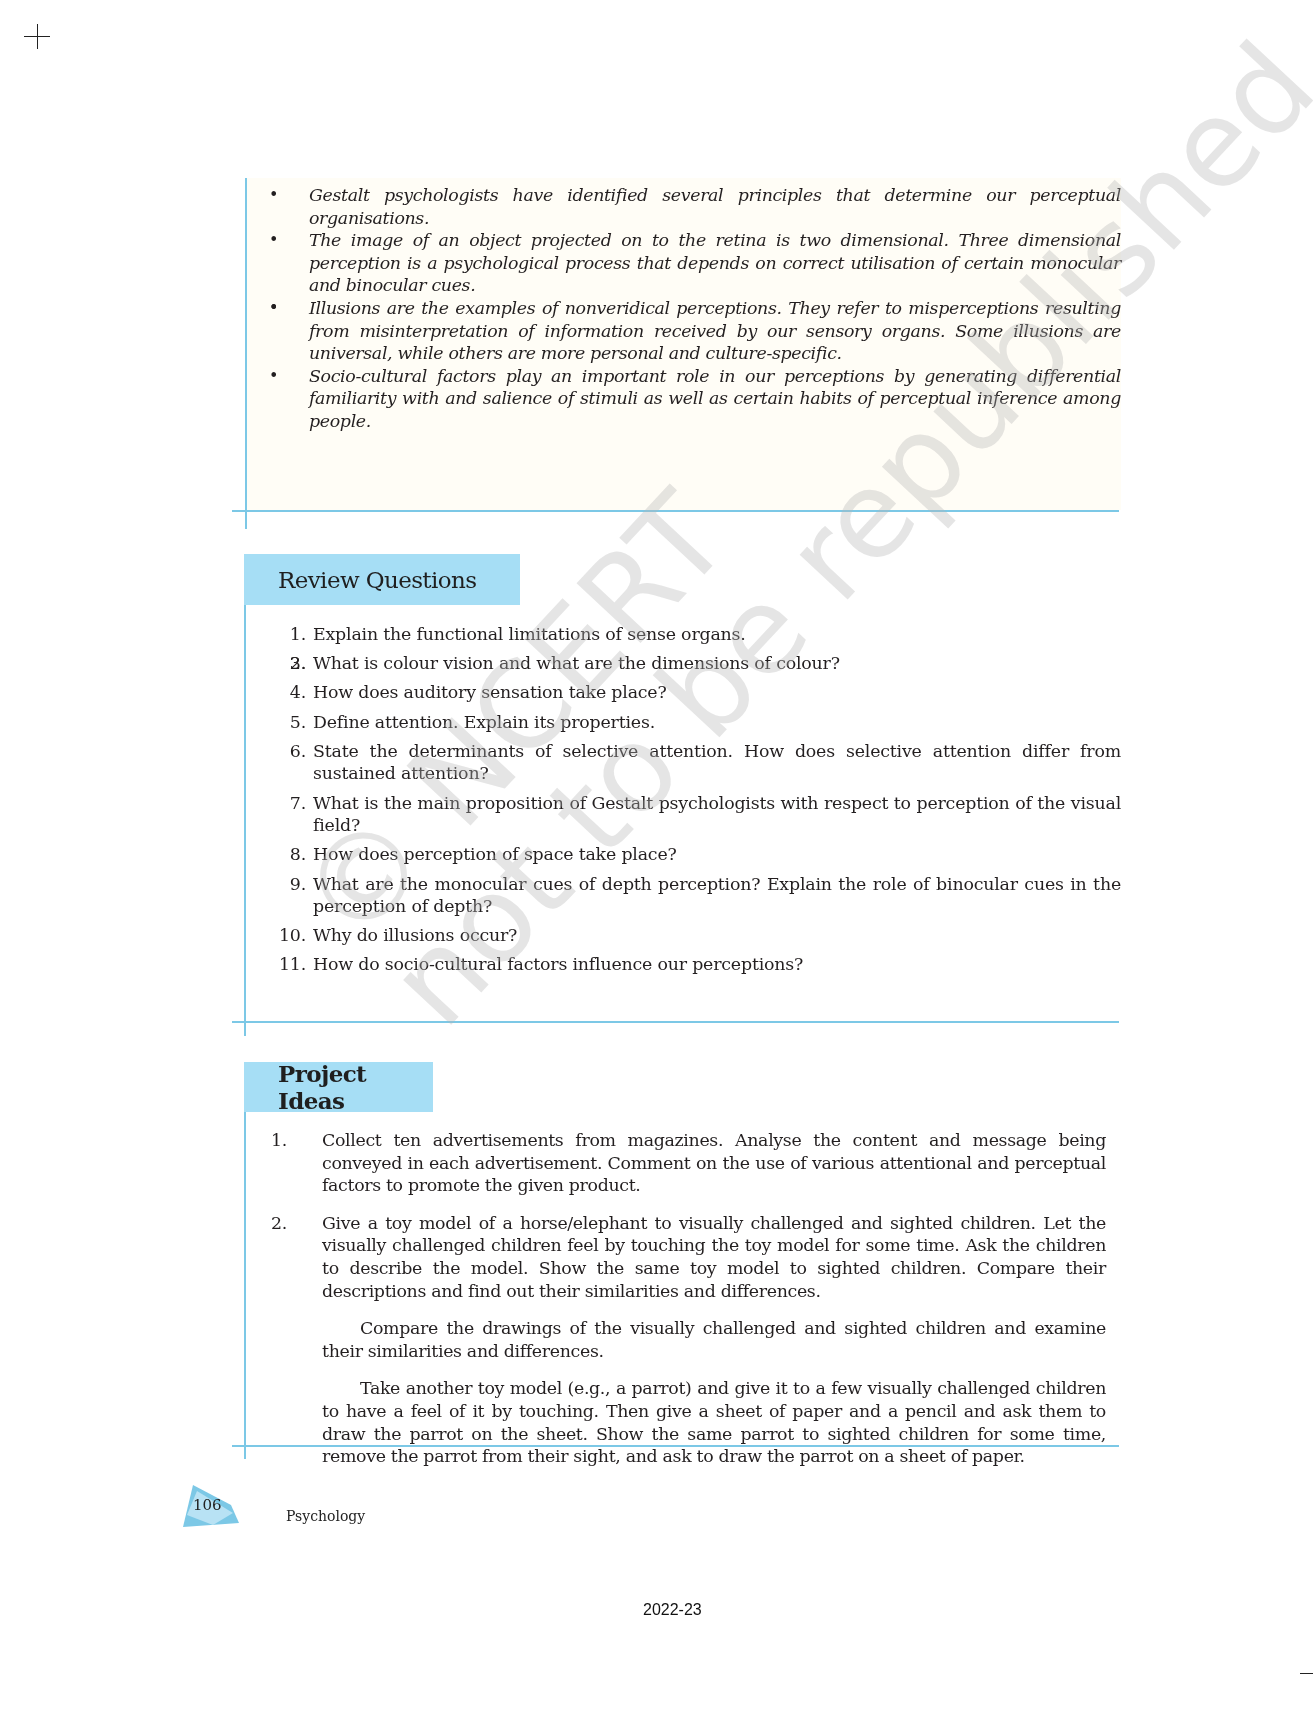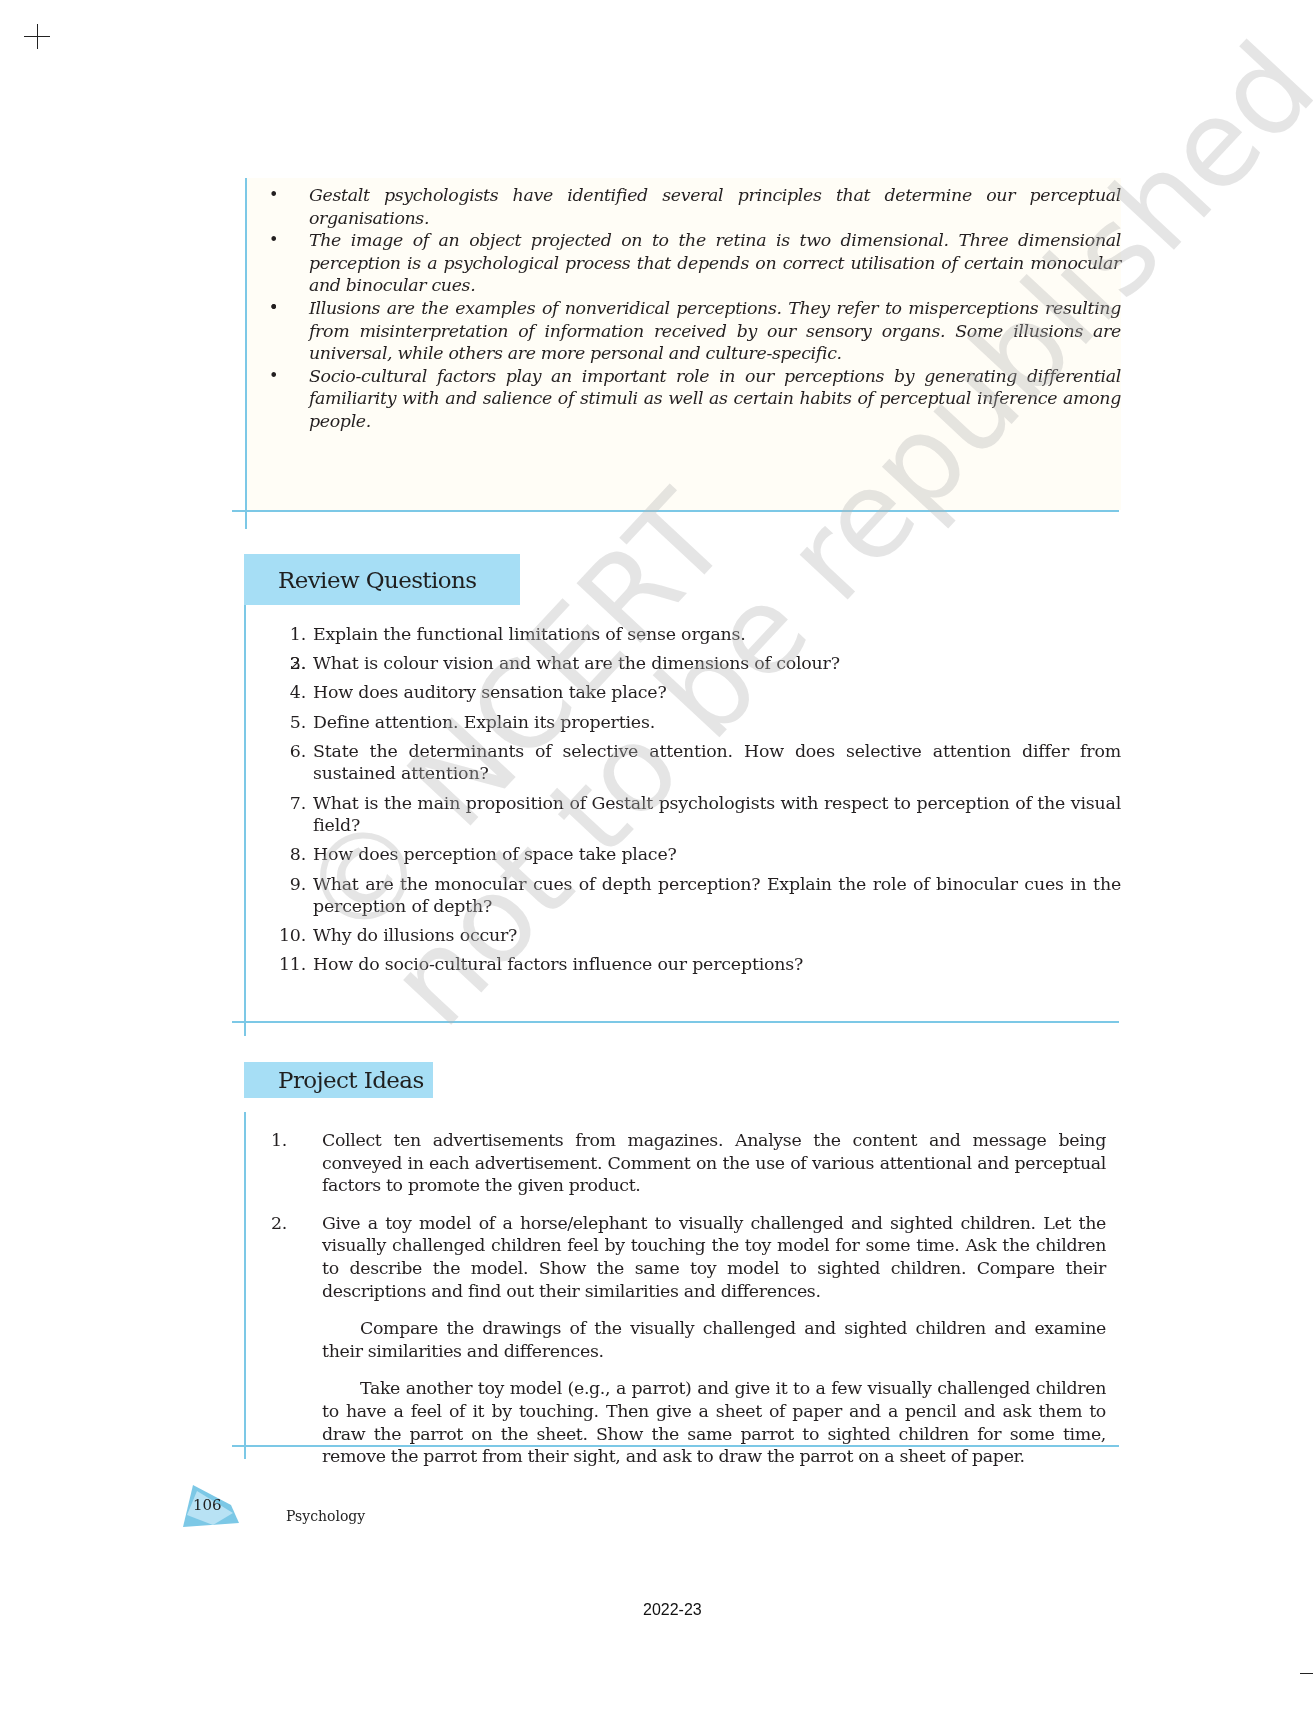--- a/index.html
+++ b/index.html
@@ -111,21 +111,21 @@
     <li><span class="num">7.</span><span>What is the main proposition of Gestalt psychologists with respect to perception of the visual field?</span></li>
     <li><span class="num">8.</span><span>How does perception of space take place?</span></li>
     <li><span class="num">9.</span><span>What are the monocular cues of depth perception? Explain the role of binocular cues in the perception of depth?</span></li>
     <li><span class="num">10.</span><span>Why do illusions occur?</span></li>
     <li><span class="num">11.</span><span>How do socio-cultural factors influence our perceptions?</span></li>
   </ol>
 </div>
 <div class="hline" style="left:232px; top:1021px; width:887px;"></div>
 <div class="vline" style="left:244px; top:1016px; height:20px;"></div>
 
-<div class="sec-head" style="left:244px; top:1062px; width:189px; height:36px;">
+<div class="sec-head" style="left:244px; top:1062px; width:189px; height:50px;font-weight:bold;">
   <span>Project Ideas</span>
 </div>
 <div class="sec-body" style="left:244px; top:1112px; width:875px; height:334px;">
   <ol class="p-list" style="margin-top:17px;">
     <li>
       <span class="num">1.</span>
       <p>Collect ten advertisements from magazines. Analyse the content and message being conveyed in each advertisement. Comment on the use of various attentional and perceptual factors to promote the given product.</p>
     </li>
     <li>
       <span class="num">2.</span>

